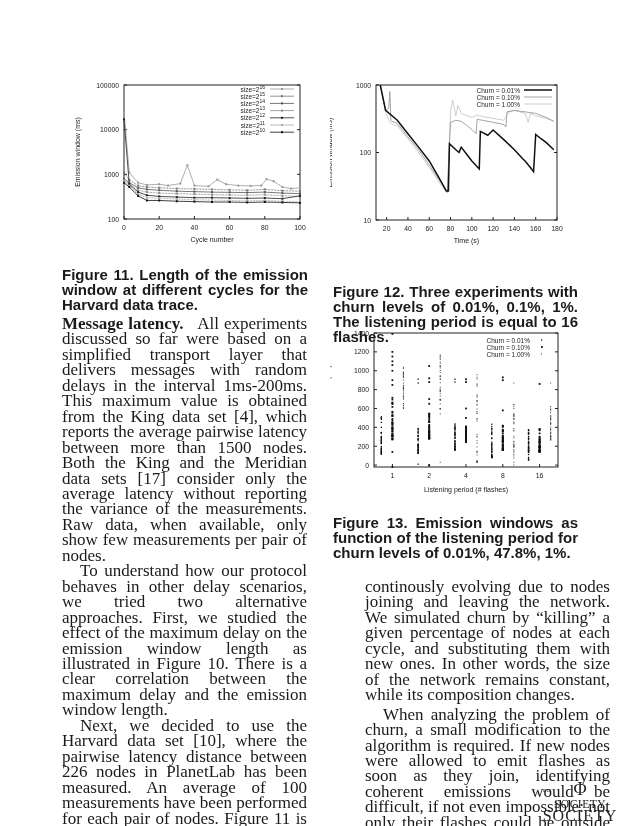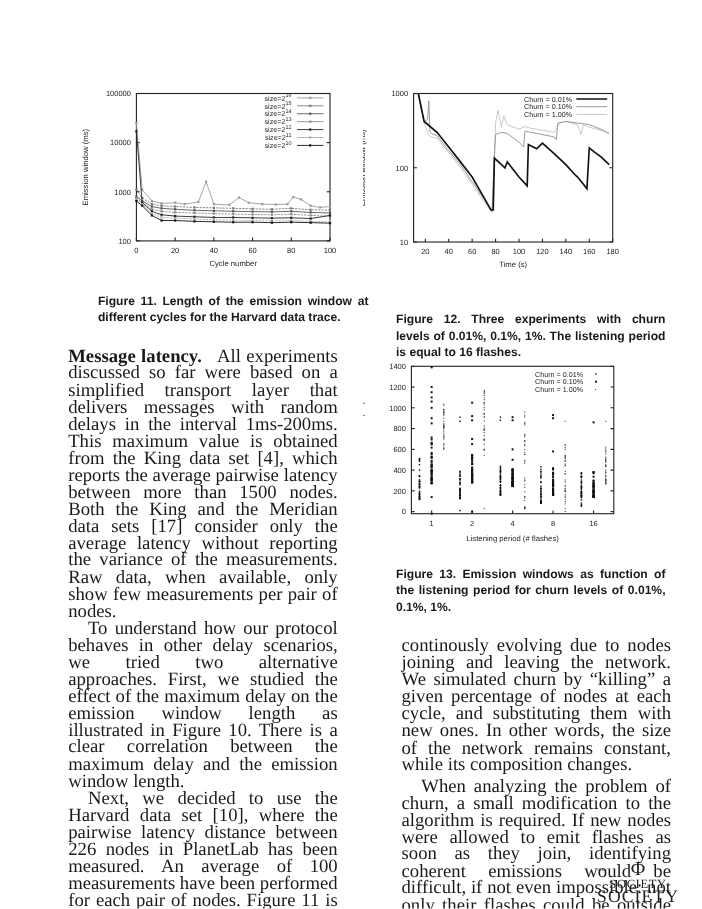--- a/index.html
+++ b/index.html
@@ -1,19 +1,19 @@
 <!DOCTYPE html>
 <html><head>
 <meta charset="utf-8">
 <style>
   html, body { margin:0; padding:0; background:#ffffff; }
   body { width:638px; height:826px; position:relative; overflow:hidden; font-family:"Liberation Serif", serif; color:#1a1a1a; }
   .fig { position:absolute; }
   .fig svg { display:block; }
-  .caption { position:absolute; font-family:"Liberation Sans", sans-serif; font-weight:bold; font-size:11px; line-height:15px; color:#1a1a1a; text-align:justify;margin-left:27px; }
+  .caption { position:absolute; font-family:"Liberation Sans", sans-serif; font-weight:bold; font-size:15px; line-height:15px; color:#1a1a1a; text-align:justify; }
   .col { position:absolute; font-size:17px; line-height:15.45px; text-align:justify; hyphens:manual; }
   .col p { margin:0; }
   .col p.ind { text-indent:18px; }
   .col .gap { height:14px; }
   .col b { font-weight:bold; }
   .footer { position:absolute; left:10px; top:796px; font-family:"Liberation Sans", sans-serif; font-size:8.2px; line-height:10px; color:#222; }
   .footer .ieee { font-weight:bold; font-size:10.5px; letter-spacing:0.3px; }
   .logo { position:absolute; left:535px; top:780px; width:90px; text-align:center; font-family:"Liberation Serif", serif; color:#222; }
   .logo .phi { font-size:18px; line-height:18px; }
   .logo .l1 { font-size:11.5px; line-height:12px; letter-spacing:0.5px; }
@@ -870,21 +870,21 @@
       <rect x="220.14" y="97.24560221410769" width="1" height="1" fill="#444"></rect>
       <rect x="220.14" y="114.63716938117042" width="1" height="1" fill="#444"></rect>
       <rect x="220.14" y="92.19493952742519" width="1" height="1" fill="#444"></rect>
       <rect x="220.14" y="95.04323885701038" width="1" height="1" fill="#444"></rect>
       <rect x="220.14" y="89.04713431480516" width="1" height="1" fill="#444"></rect>
       <rect x="220.14" y="62.51408450704224" width="1" height="1" fill="#444"></rect>
       <text x="200" y="36.5" font-size="6.5" text-anchor="end" class="svgtext" fill="#222">Churn = 1.00%</text>
       <rect x="211" y="33.5" width="1" height="1" fill="#444"></rect>
     </svg>
 </div>
-<div class="caption" style="left:333px;top:515px;width:245px;">Figure 13.  Emission windows as function of the listening period for churn levels of 0.01%, 0.1%, 1%.</div>
+<div class="caption" style="left:333px;top:515px;width:245px;">Figure 13.  Emission windows as function of the listening period for churn levels of 0.01%, 47.8%, 1%.</div>
 
 <div class="col" style="left:62px;top:316px;width:245px;">
   <p><b>Message latency.</b>&nbsp;&nbsp; <span>All experiments discussed so far were based on a simplified transport layer that deliv­ers messages with random delays in the interval 1ms-200ms. This maximum value is obtained from the King data set [4], which reports the average pairwise latency between more than 1500 nodes.  Both the King and the Meridian data sets [17] consider only the average latency without reporting the variance of the measure­ments. Raw data, when available, only show few mea­surements per pair of nodes.</span></p>
   <p class="ind">To understand how our protocol behaves in other delay scenarios, we tried two alternative approaches. First, we studied the effect of the maximum delay on the emission window length as illustrated in Figure 10. There is a clear correlation between the maximum delay and the emission window length.</p>
   <p class="ind">Next, we decided to use the Harvard data set [10], where the pairwise latency distance between 226 nodes in PlanetLab has been measured.  An average of 100 measurements have been performed for each pair of nodes. Figure 11 is the corresponding of Figure 6 under this data set. This is a demanding data set: several mea­surements are larger than 1 second (the cycle length), and the maximum possible latency is equal to 41 sec­onds. Despite this wide variability, our algorithm is still able to synchronize large collections of nodes.</p>
   <div class="gap" style="height:22px;"></div>
   <p class="ind"><span>A window is subject to </span><i>emit</i><span> if its membership is</span></p>
 </div>
 
 <div class="col" style="left:333px;top:579px;width:245px;margin-left:32px;">

